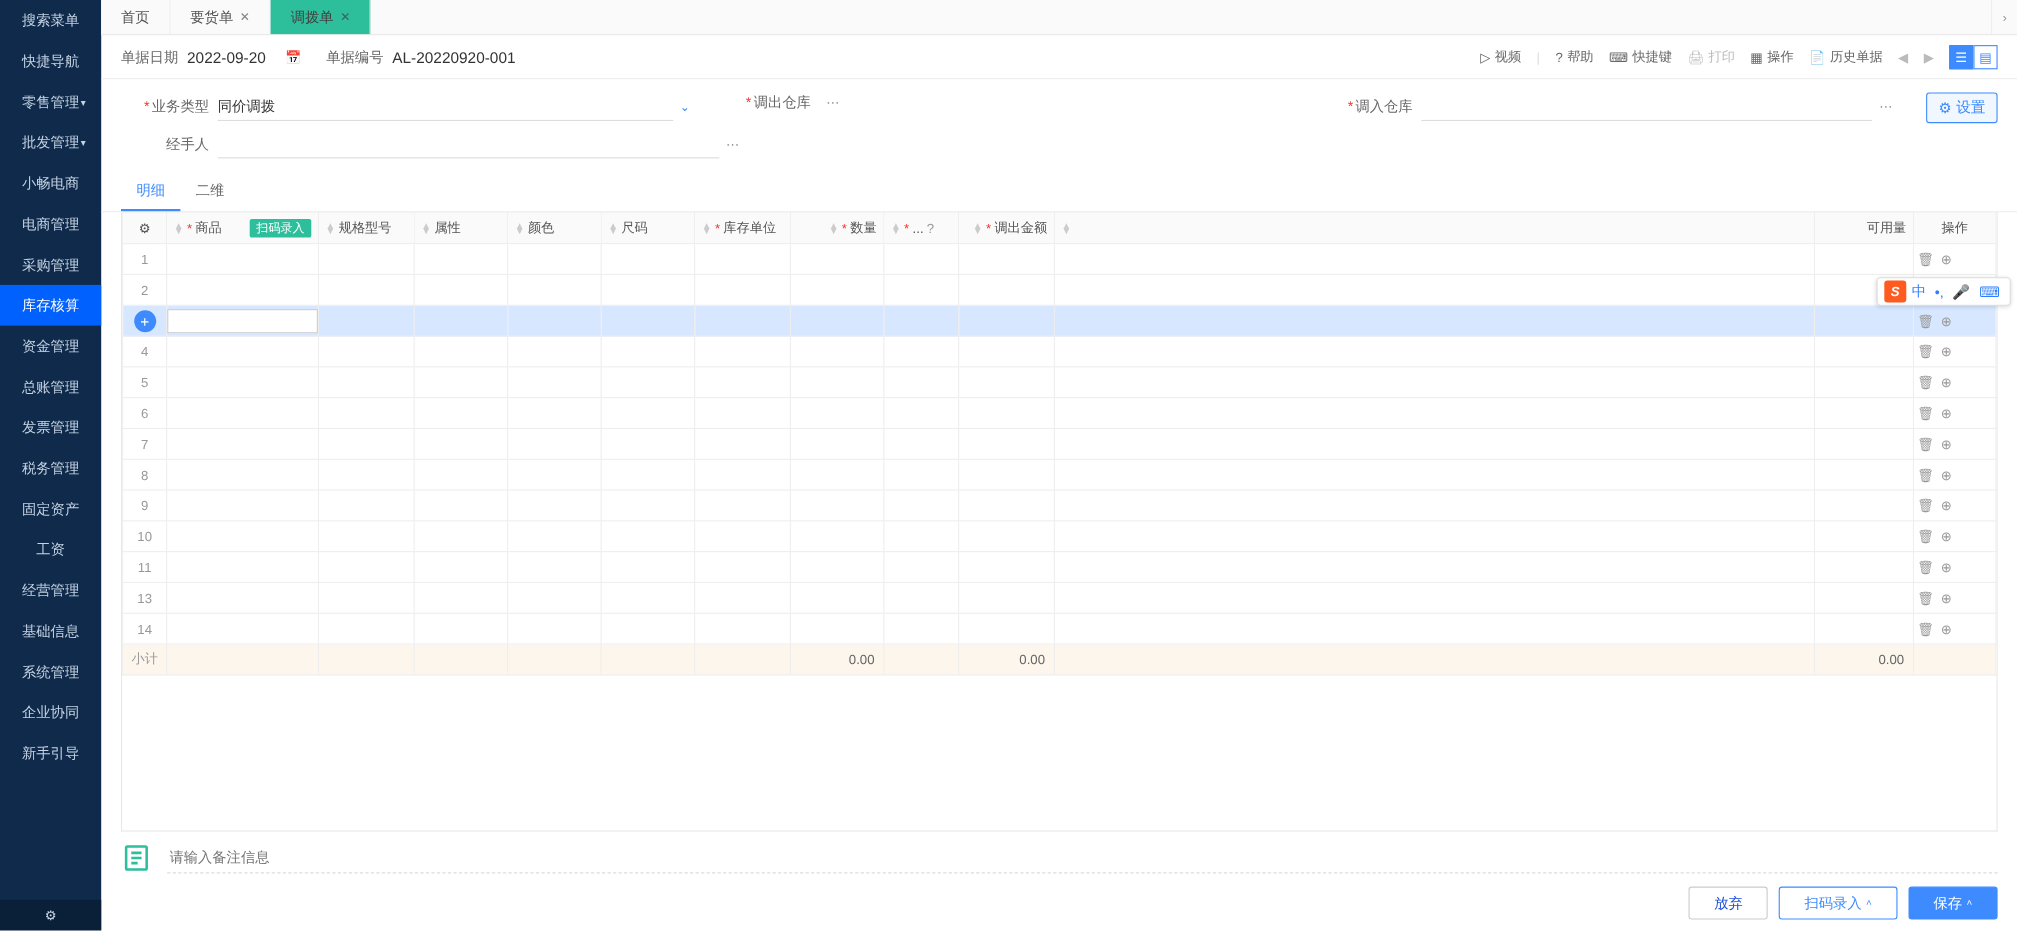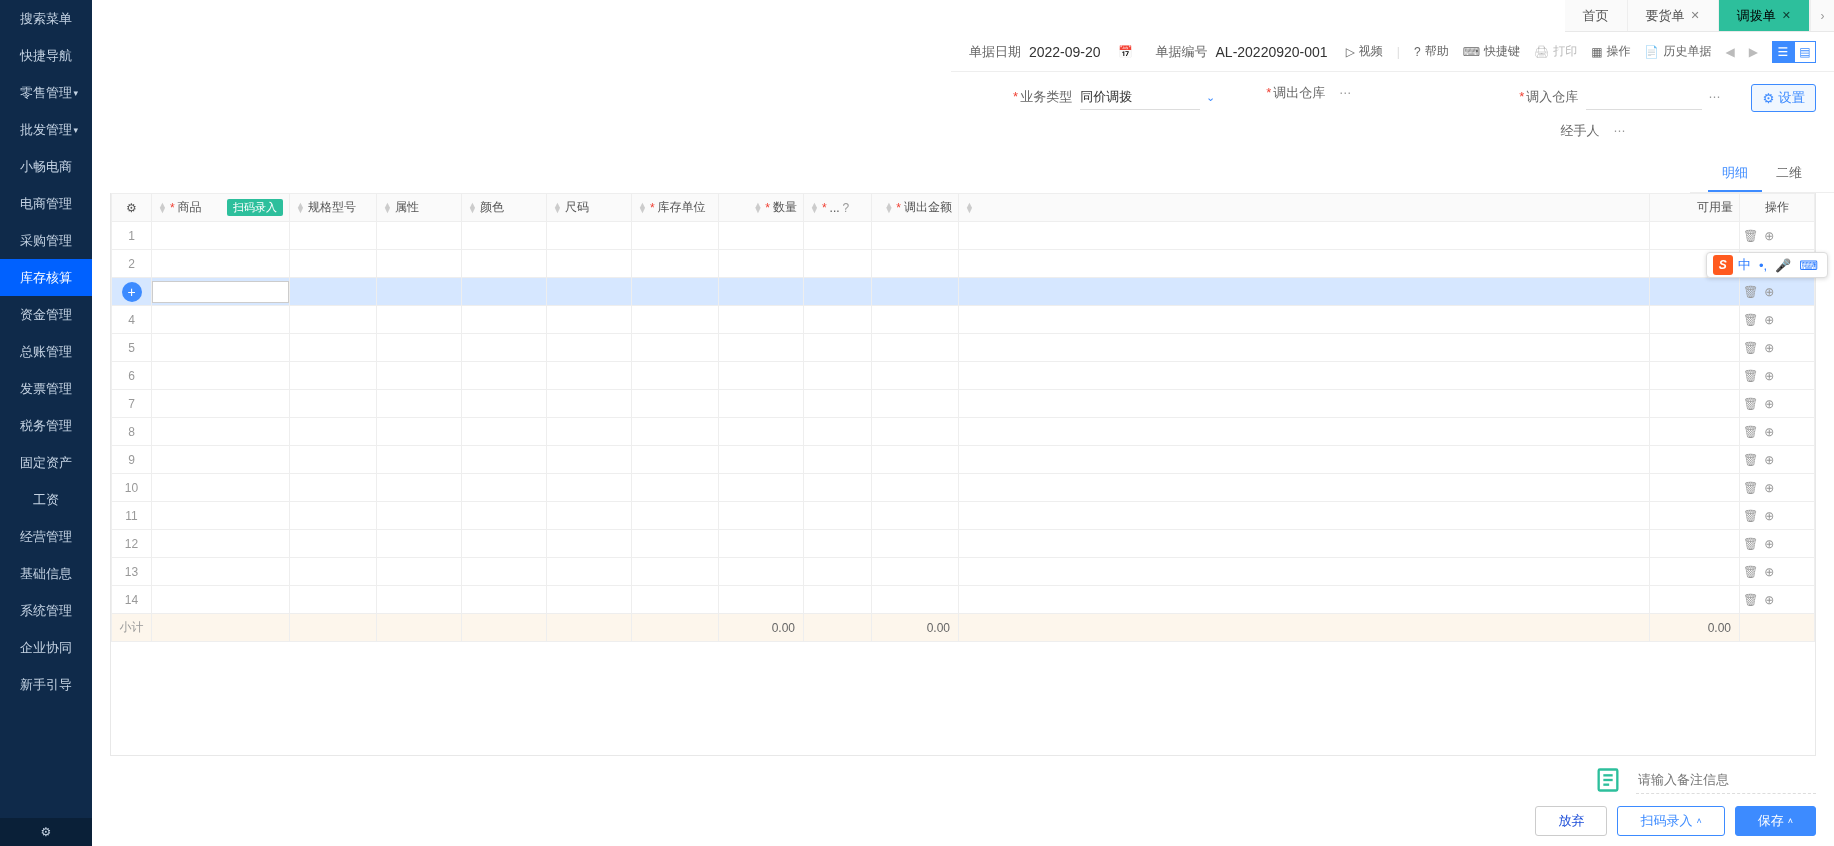--- a/index.html
+++ b/index.html
@@ -7,26 +7,26 @@
 .app { display: flex; height: 100vh; width: 100vw; position: relative; }
 
 
 .sidebar { width: 92px; background: #0f2a4a; color: #c5d3e3; display: flex; flex-direction: column; flex-shrink: 0; height: 100vh; }
 .sidebar-item { height: 37px; display: flex; align-items: center; justify-content: center; cursor: pointer; font-size: 13px; position: relative; }
 .sidebar-item.active { background: #0061ff; color: #fff; }
 .sidebar-item .caret { position: absolute; right: 14px; font-size: 9px; }
 .sidebar-bottom { margin-top: auto; height: 28px; display: flex; align-items: center; justify-content: center; background: #0a2038; cursor: pointer; }
 
 
-.main { flex: 1; display: flex; flex-direction: column; min-width: 0; align-items: flex-end; }
+.main { flex: 1; display: flex; flex-direction: column; min-width: 0; }
 
 
 .tabs { height: 32px; display: flex; align-items: stretch; border-bottom: 1px solid #e8e8e8; background: #fafafa; }
 .tab { padding: 0 18px; display: flex; align-items: center; gap: 6px; cursor: pointer; font-size: 13px; color: #555; border-right: 1px solid #eee; }
-.tab.active { background: #2dbf9c; color: #000000; }
+.tab.active { background: #2dbf9c; color: #404040; }
 .tab .close { font-size: 11px; opacity: .7; }
 .tabs-end { margin-left: auto; width: 24px; display: flex; align-items: center; justify-content: center; color: #999; border-left: 1px solid #eee; }
 
 
 .doc-bar { height: 40px; display: flex; align-items: center; padding: 0 18px; border-bottom: 1px solid #eee; }
 .doc-bar .lbl { color: #666; margin-right: 8px; font-size: 13px; }
 .doc-bar .val { color: #333; font-size: 14px; margin-right: 18px; }
 .doc-bar .cal-icon { color: #3d8bff; margin-right: 22px; cursor: pointer; }
 .doc-bar-right { margin-left: auto; display: flex; align-items: center; gap: 14px; color: #666; }
 .doc-bar-right .act { display: flex; align-items: center; gap: 4px; cursor: pointer; font-size: 12px; }
@@ -479,35 +479,20 @@
               <td></td>
               <td></td>
               <td></td>
               <td></td>
               <td></td>
               <td></td>
               <td></td>
               <td><span class="row-op-ico">🗑</span><span class="row-op-ico">⊕</span></td>
             </tr>
             <tr>
-              <td class="col-rownum">12</td>
-              <td></td>
-              <td></td>
-              <td></td>
-              <td></td>
-              <td></td>
-              <td></td>
-              <td></td>
-              <td></td>
-              <td></td>
-              <td></td>
-              <td></td>
-              <td><span class="row-op-ico">🗑</span><span class="row-op-ico">⊕</span></td>
-            </tr>
-            <tr>
               <td class="col-rownum">13</td>
               <td></td>
               <td></td>
               <td></td>
               <td></td>
               <td></td>
               <td></td>
               <td></td>
               <td></td>
               <td></td>

